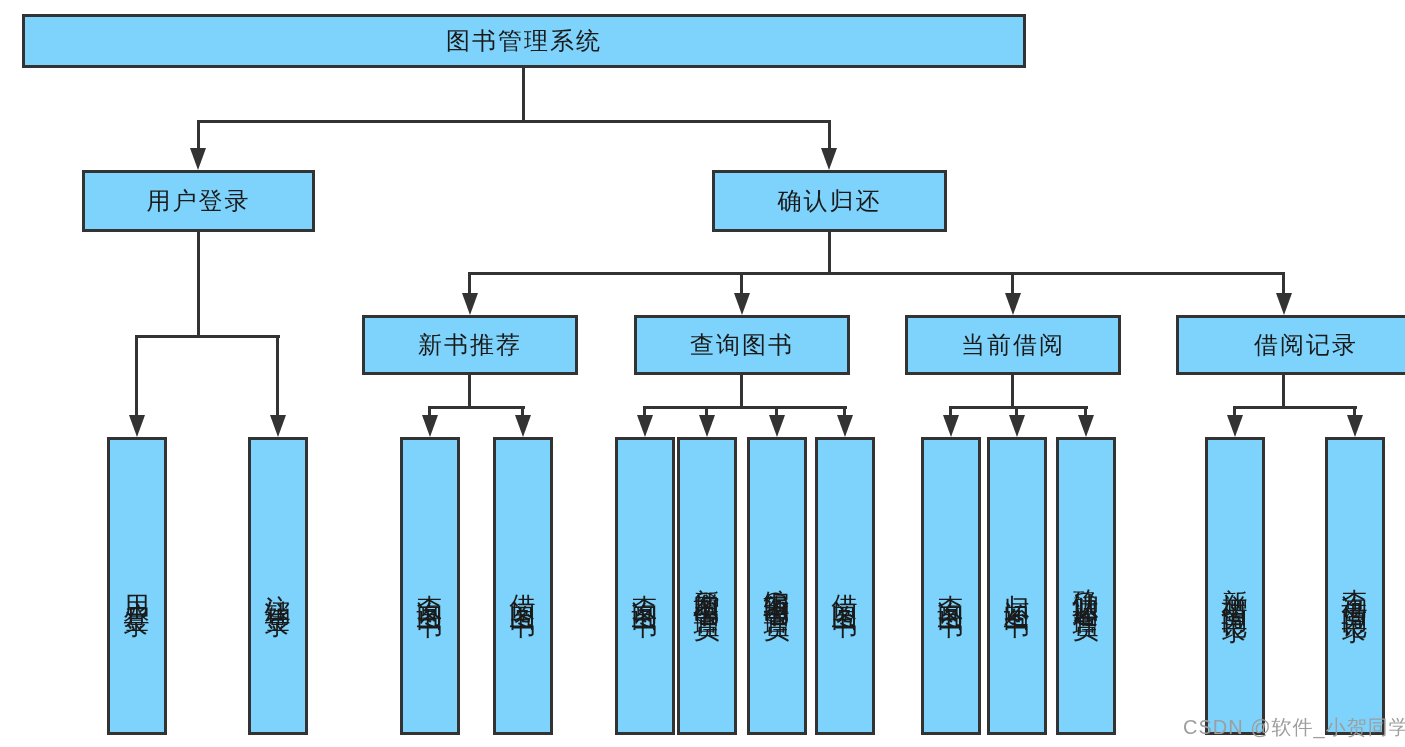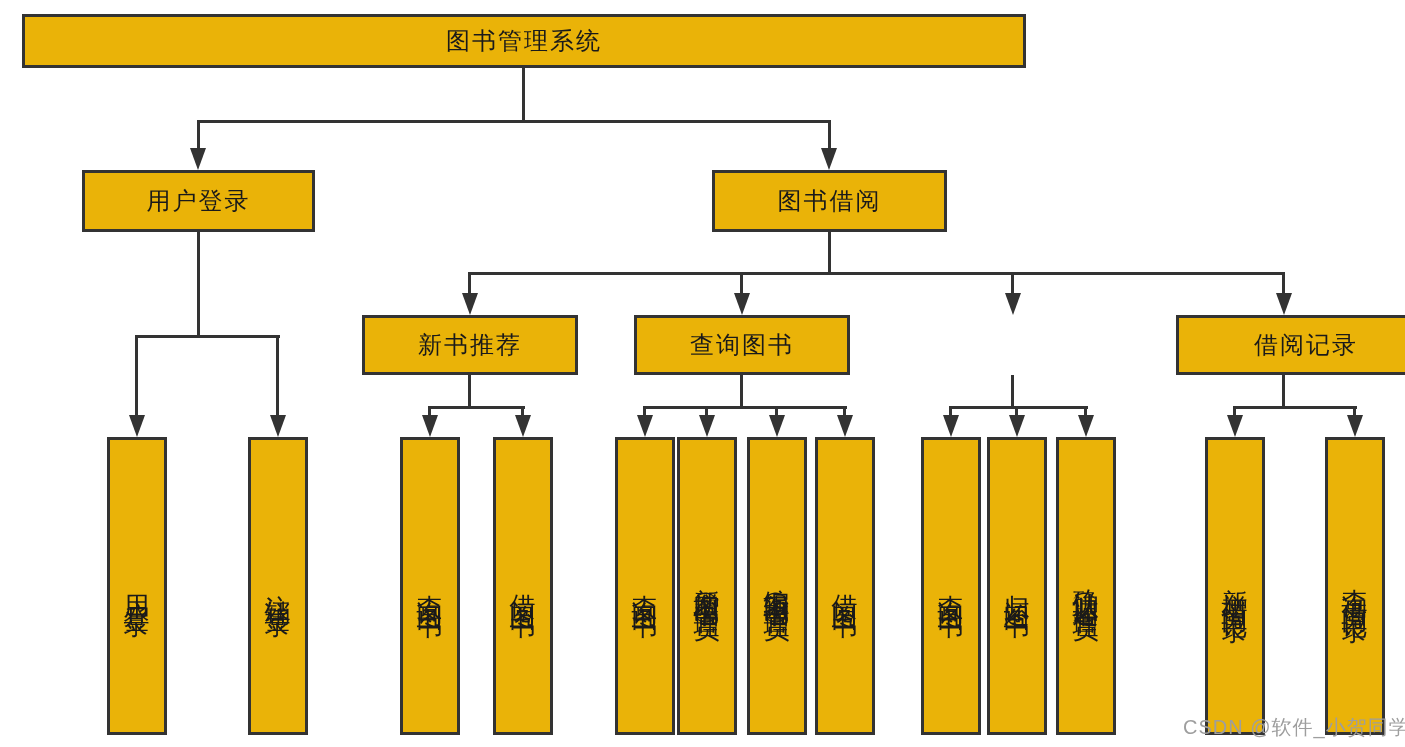--- a/index.html
+++ b/index.html
@@ -15,21 +15,21 @@
     background:var(--bg);
     font-family:"Liberation Sans","DejaVu Sans",sans-serif;
     color:var(--text);
     overflow:hidden;
   }
   
   .box{
     position:absolute;
     box-sizing:border-box;
     border:3px solid var(--line);
-    background:#eab308;
+    background:#7dd3fc;
     display:flex;
     align-items:center;
     justify-content:center;
   }
   .h-label{
     font-size:24px;
     letter-spacing:2px;
     white-space:nowrap;
   }
   .v-label{
@@ -67,28 +67,31 @@
 <div class="canvas">
 
   <div class="box" style="left:22px;top:14px;width:1004px;height:54px;">
     <span class="h-label">图书管理系统</span>
   </div>
 
   <div class="box" style="left:82px;top:170px;width:233px;height:62px;">
     <span class="h-label">用户登录</span>
   </div>
   <div class="box" style="left:712px;top:170px;width:235px;height:62px;">
-    <span class="h-label">图书借阅</span>
+    <span class="h-label">确认归还</span>
   </div>
 
   <div class="box" style="left:362px;top:315px;width:216px;height:60px;">
     <span class="h-label">新书推荐</span>
   </div>
   <div class="box" style="left:634px;top:315px;width:216px;height:60px;">
     <span class="h-label">查询图书</span>
+  </div>
+  <div class="box" style="left:905px;top:315px;width:216px;height:60px;">
+    <span class="h-label">当前借阅</span>
   </div>
   <div class="box" style="left:1176px;top:315px;width:260px;height:60px;">
     <span class="h-label">借阅记录</span>
   </div>
 
   <div class="box" style="left:107px;top:437px;width:60px;height:298px;">
     <span class="v-label">用户登录</span>
   </div>
   <div class="box" style="left:248px;top:437px;width:60px;height:298px;">
     <span class="v-label">注销登录</span>

